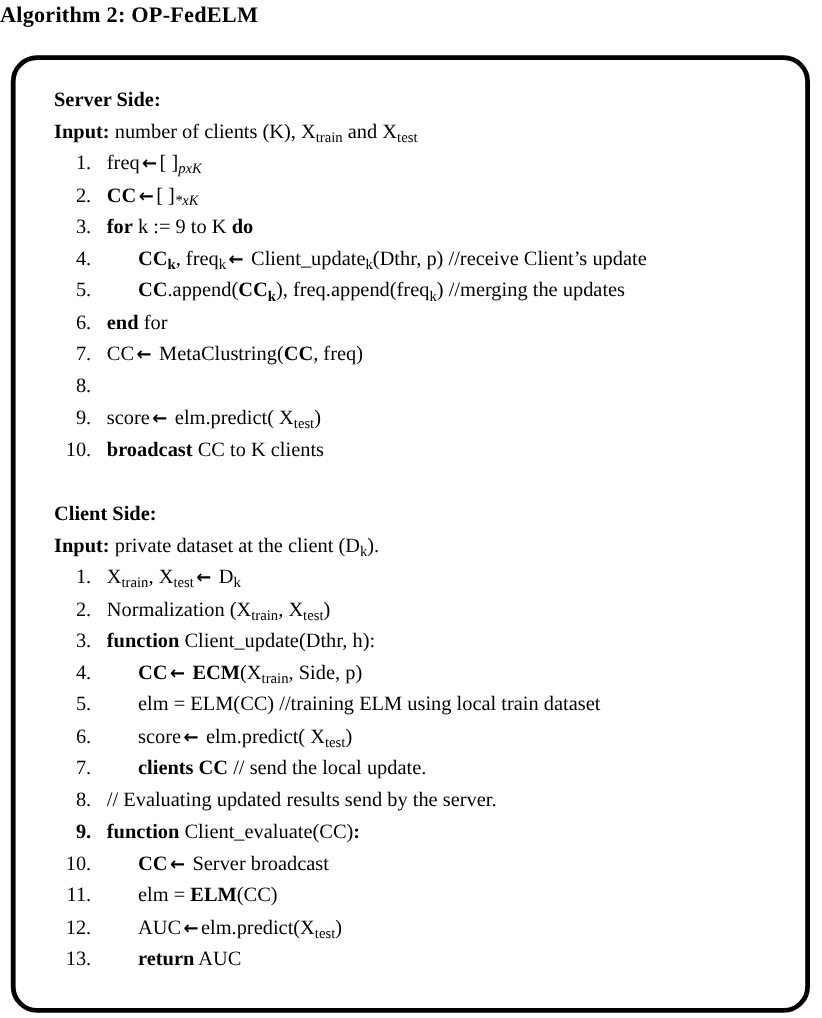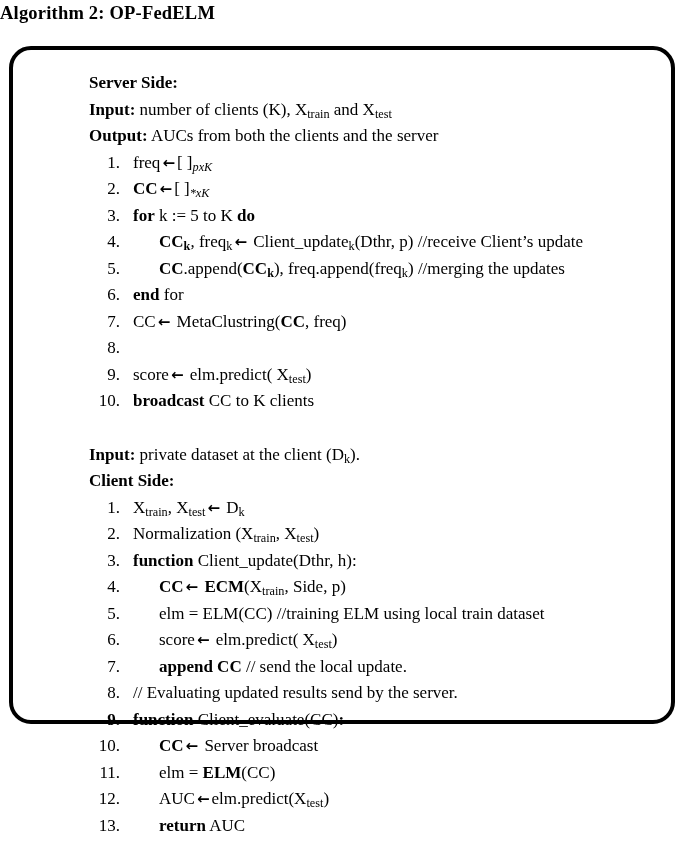--- a/index.html
+++ b/index.html
@@ -21,26 +21,25 @@
     font-size: 18.5px;
     letter-spacing: 0.2px;
     padding-top: 2px;
     line-height: 22px;
   }
   .algo-box {
     position: absolute;
     left: 9px;
     top: 46px;
     width: 666px;
-    height: 678px;
+    height: 798px;
     box-sizing: border-box;
     border: 4px solid #000000;
     border-radius: 22px;
     background: #ffffff;
-    padding-left: 44px;
   }
   .algo-body {
     padding: 20px 14px 0 32px;
   }
   .sec-head {
     font-size: 17px;
     line-height: 26.5px;
     white-space: nowrap;
   }
   .sec-head .lbl { font-weight: bold; }
@@ -92,36 +91,32 @@
 <div class="algo-box">
   <div class="algo-body">
 
     <div class="sec-head">
       <span class="lbl">Server Side:</span>
     </div>
     <div class="sec-head">
       <span class="lbl">Input:</span>
       <span> <span>number of clients (K), X</span><sub>train</sub><span> and X</span><sub>test</sub></span>
     </div>
-    <div class="sec-head">
-      <span class="lbl">Output:</span>
-      <span> <span>AUCs from both the clients and the server</span></span>
-    </div>
     <ol class="steps" id="server-steps">
         <li class="step">
           <span class="step-num">1.</span>
           <span class="step-txt ind1"><span>freq</span><span class="arrow">←</span><span>[ ]</span><sub class="it">pxK</sub></span>
         </li>
         <li class="step">
           <span class="step-num">2.</span>
           <span class="step-txt ind1"><b>CC</b><span class="arrow">←</span><span>[ ]</span><sub class="it">*xK</sub></span>
         </li>
         <li class="step">
           <span class="step-num">3.</span>
-          <span class="step-txt ind1"><b>for</b><span> k := 5 to K </span><b>do</b></span>
+          <span class="step-txt ind1"><b>for</b><span> k := 9 to K </span><b>do</b></span>
         </li>
         <li class="step">
           <span class="step-num">4.</span>
           <span class="step-txt ind2"><b>CC</b><sub class="bd">k</sub><span>, freq</span><sub>k</sub><span class="arrow">←</span><span> Client_update</span><sub>k</sub><span>(Dthr, p)  //receive Client’s update</span></span>
         </li>
         <li class="step">
           <span class="step-num">5.</span>
           <span class="step-txt ind2"><b>CC</b><span>.append(</span><b>CC</b><sub class="bd">k</sub><span>), freq.append(freq</span><sub>k</sub><span>) //merging the updates</span></span>
         </li>
         <li class="step">
@@ -141,26 +136,26 @@
         </li>
         <li class="step">
           <span class="step-num">10.</span>
           <span class="step-txt ind1"><b>broadcast</b><span> CC to K clients</span></span>
         </li>
       </ol>
 
     <div class="gap"></div>
 
     <div class="sec-head">
+      <span class="lbl">Client Side:</span>
+    </div>
+    <div class="sec-head">
       <span class="lbl">Input:</span>
       <span> <span>private dataset at the client (D</span><sub>k</sub><span>).</span></span>
     </div>
-    <div class="sec-head">
-      <span class="lbl">Client Side:</span>
-    </div>
     <ol class="steps" id="client-steps">
         <li class="step">
           <span class="step-num">1.</span>
           <span class="step-txt ind1"><span>X</span><sub>train</sub><span>, X</span><sub>test</sub><span class="arrow">←</span><span> D</span><sub>k</sub></span>
         </li>
         <li class="step">
           <span class="step-num">2.</span>
           <span class="step-txt ind1"><span>Normalization (X</span><sub>train</sub><span>, X</span><sub>test</sub><span>)</span></span>
         </li>
         <li class="step">
@@ -174,21 +169,21 @@
         <li class="step">
           <span class="step-num">5.</span>
           <span class="step-txt ind2"><span>elm = ELM(CC) //training ELM using local train dataset</span></span>
         </li>
         <li class="step">
           <span class="step-num">6.</span>
           <span class="step-txt ind2"><span>score</span><span class="arrow">←</span><span> elm.predict( X</span><sub>test</sub><span>)</span></span>
         </li>
         <li class="step">
           <span class="step-num">7.</span>
-          <span class="step-txt ind2"><b>append CC</b><span> // send the local update.</span></span>
+          <span class="step-txt ind2"><b>clients CC</b><span> // send the local update.</span></span>
         </li>
         <li class="step">
           <span class="step-num">8.</span>
           <span class="step-txt ind1"><span>// Evaluating updated results send by the server.</span></span>
         </li>
         <li class="step">
           <span class="step-num b">9.</span>
           <span class="step-txt ind1"><b>function</b><span> Client_evaluate(CC)</span><b>:</b></span>
         </li>
         <li class="step">

